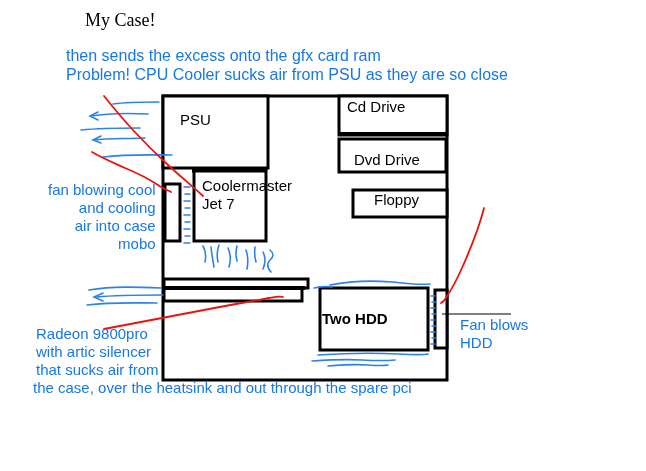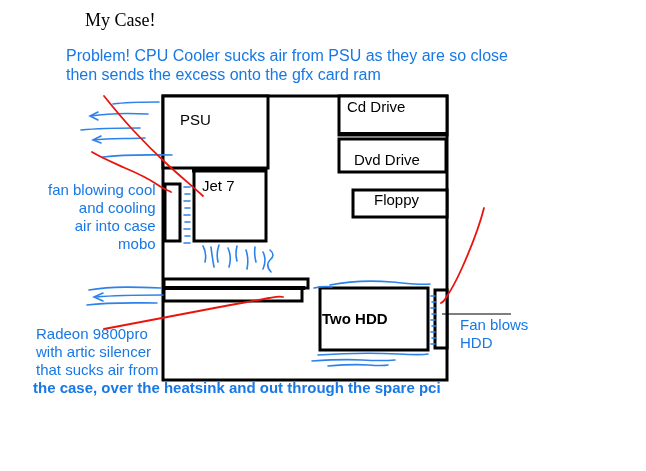--- a/index.html
+++ b/index.html
@@ -127,27 +127,28 @@
       <path class="red-pen" d="M484 208 c-5 20 -14 42 -22 60 c-5 11 -10 21 -15 28 c-2 4 -4 6 -6 7"></path>
       <path class="red-pen" d="M104 329 c30 -6 70 -13 100 -19 c25 -5 50 -9 65 -12 c6 -1 10 -2 14 -1"></path>
     </g>
 
     <path class="thin-blk" d="M442 314 H511"></path>
   </svg>
 
   <div class="abs title" style="left:85px; top:10px;">My Case!</div>
 
   <div class="abs problem-text" style="left:66px; top:47px;">
+    <div>then sends the excess onto the gfx card ram</div>
     <div>Problem! CPU Cooler sucks air from PSU as they are so close</div>
-    <div>then sends the excess onto the gfx card ram</div>
   </div>
 
   <div class="abs box-label" style="left:172px; top:111px;margin-left:8px;">PSU</div>
 
   <div class="abs box-label" style="left:202px; top:177px;">
+    <div>Coolermaster</div>
     <div>Jet 7</div>
   </div>
 
   <div class="abs box-label" style="left:347px; top:98px;">Cd Drive</div>
 
   <div class="abs box-label" style="left:354px; top:145px;margin-top:6px;">Dvd Drive</div>
 
   <div class="abs box-label" style="left:374px; top:191px;">Floppy</div>
 
   <div class="abs box-label" style="left:322px; top:310px;font-weight:bold;">Two HDD</div>
@@ -156,21 +157,21 @@
     <div>fan blowing cool</div>
     <div>and cooling</div>
     <div>air into case</div>
     <div>mobo</div>
   </div>
 
   <div class="abs blue-text" style="left:36px; top:325px;">
     <div>Radeon 9800pro</div>
     <div>with artic silencer</div>
     <div>that sucks air from</div>
-    <div style="margin-left:-3px;font-weight:bold;">the case, over the heatsink and out through the spare pci</div>
+    <div style="margin-left:-3px;">the case, over the heatsink and out through the spare pci</div>
   </div>
 
   <div class="abs blue-text" style="left:460px; top:316px;">
     <div>Fan blows</div>
     <div>HDD</div>
   </div>
 
 </div>
 
 </body></html>

